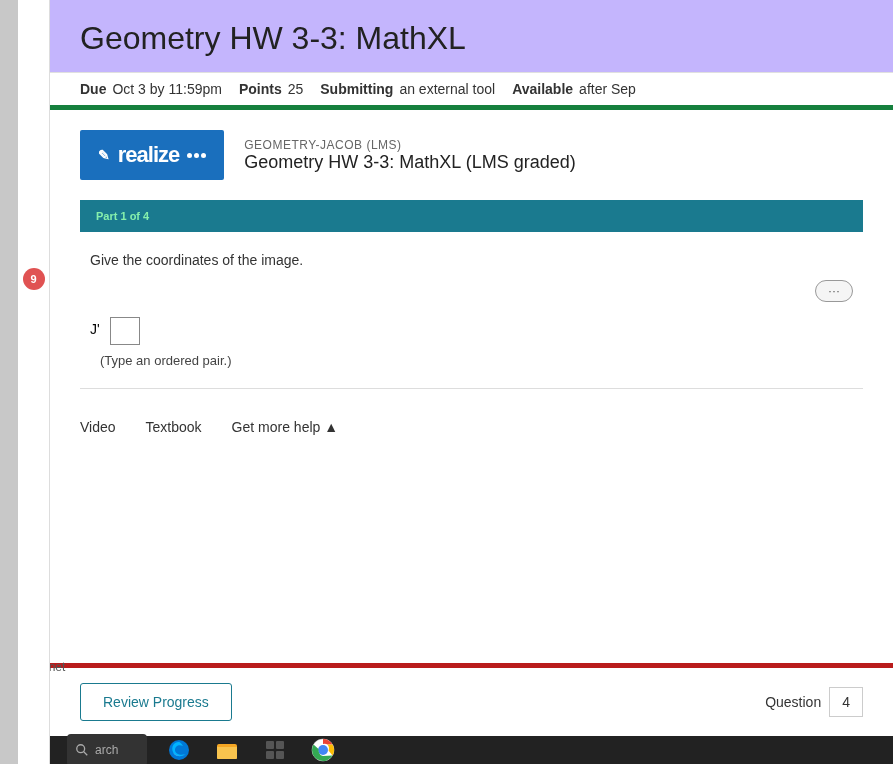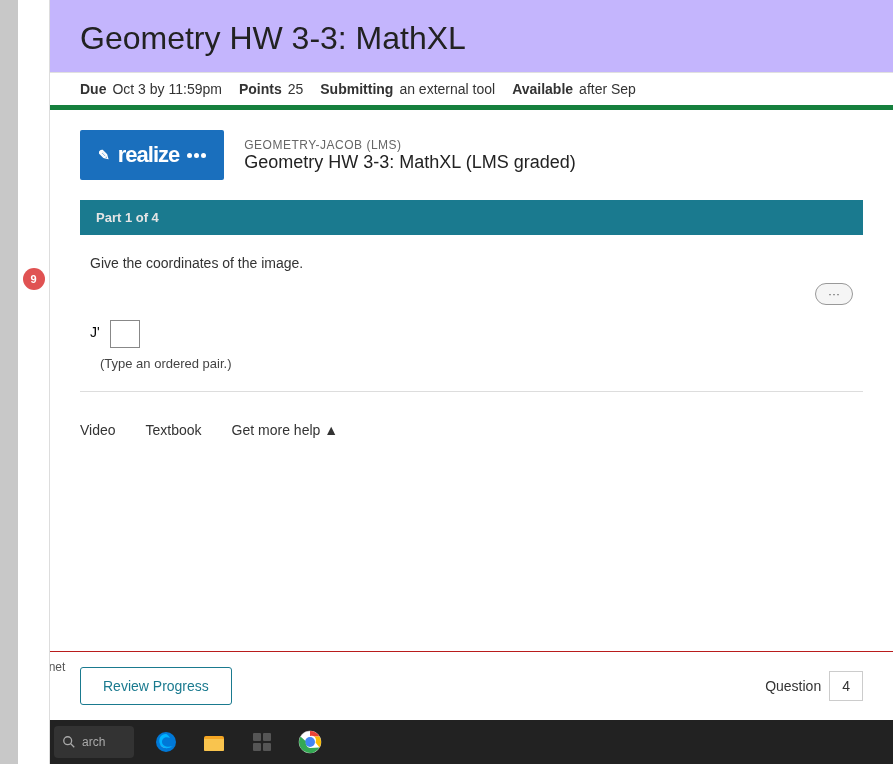--- a/index.html
+++ b/index.html
@@ -135,23 +135,23 @@
     }
     .realize-title {
       font-size: 18px;
       font-weight: 500;
       color: #222;
     }
 
     
     .part-header {
       background: #1a7a8f;
-      color: #e5e5e5;
+      color: #86efac;
       padding: 10px 16px;
-      font-size: 13px;
+      font-size: 11px;
       font-weight: bold;
       margin-bottom: 20px;
     }
 
     
     .question-area {
       padding: 0 10px;
     }
     .question-text {
       font-size: 14px;
@@ -231,21 +231,21 @@
       align-items: center;
       gap: 4px;
     }
 
     
     .bottom-row {
       display: flex;
       align-items: center;
       justify-content: space-between;
       padding: 15px 30px;
-      border-top: 1px solid #b91c1c;
+      border-top: 5px solid #b91c1c;
       background: #fff;
       margin-top: auto;
     }
     .review-progress-btn {
       border: 1px solid #1a7a8f;
       color: #1a7a8f;
       background: #fff;
       padding: 10px 22px;
       font-size: 14px;
       cursor: pointer;
@@ -263,25 +263,25 @@
     }
     .question-number-box {
       border: 1px solid #ccc;
       padding: 6px 12px;
       font-size: 14px;
       background: #fff;
     }
 
     
     .taskbar {
-      height: 44px;
+      height: 28px;
       background: #222;
       display: flex;
       align-items: center;
-      padding: 0 4px;
+      padding: 0 17px;
       gap: 16px;
       position: relative;
     }
     .taskbar-icon {
       width: 32px;
       height: 32px;
       display: flex;
       align-items: center;
       justify-content: center;
       cursor: pointer;

